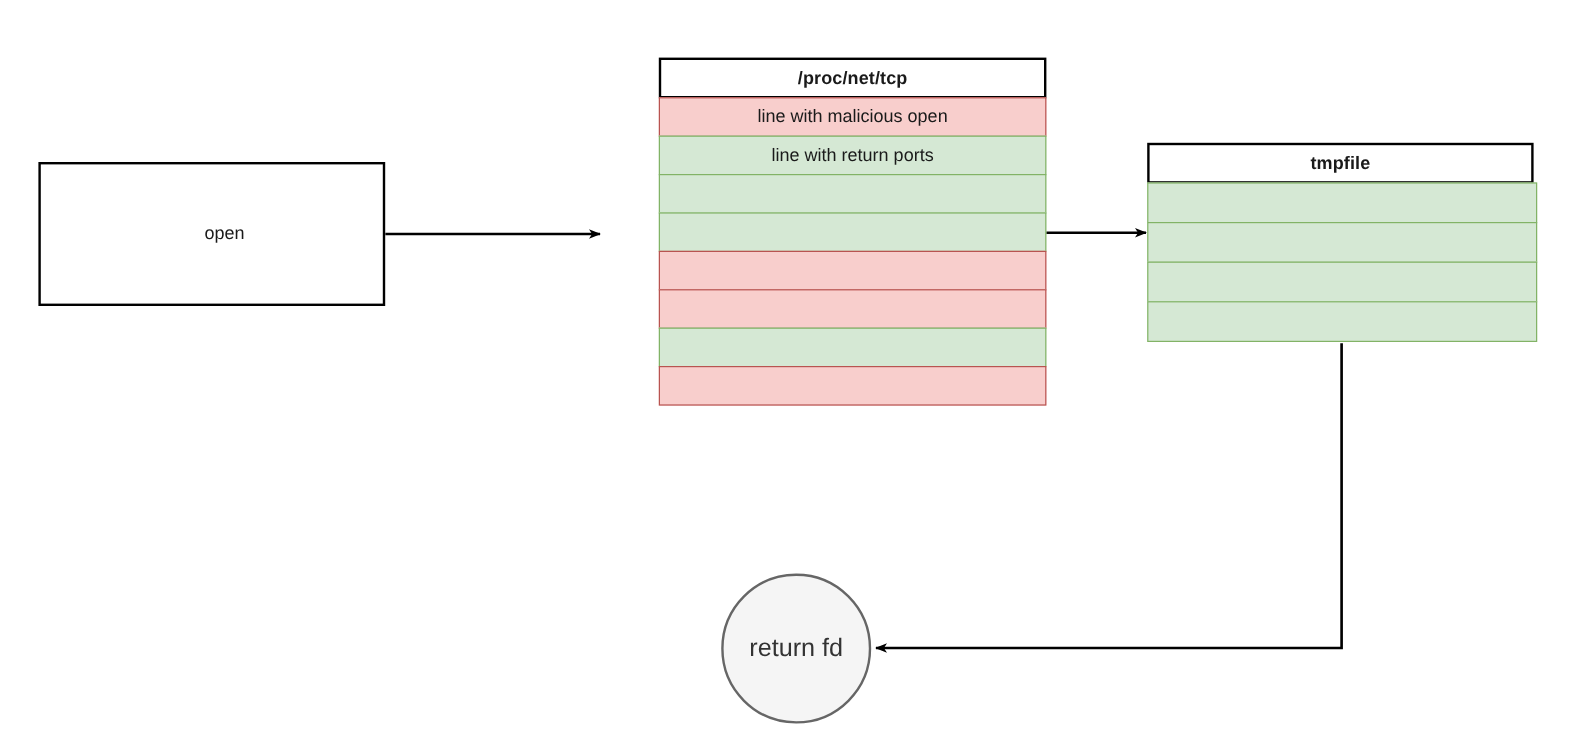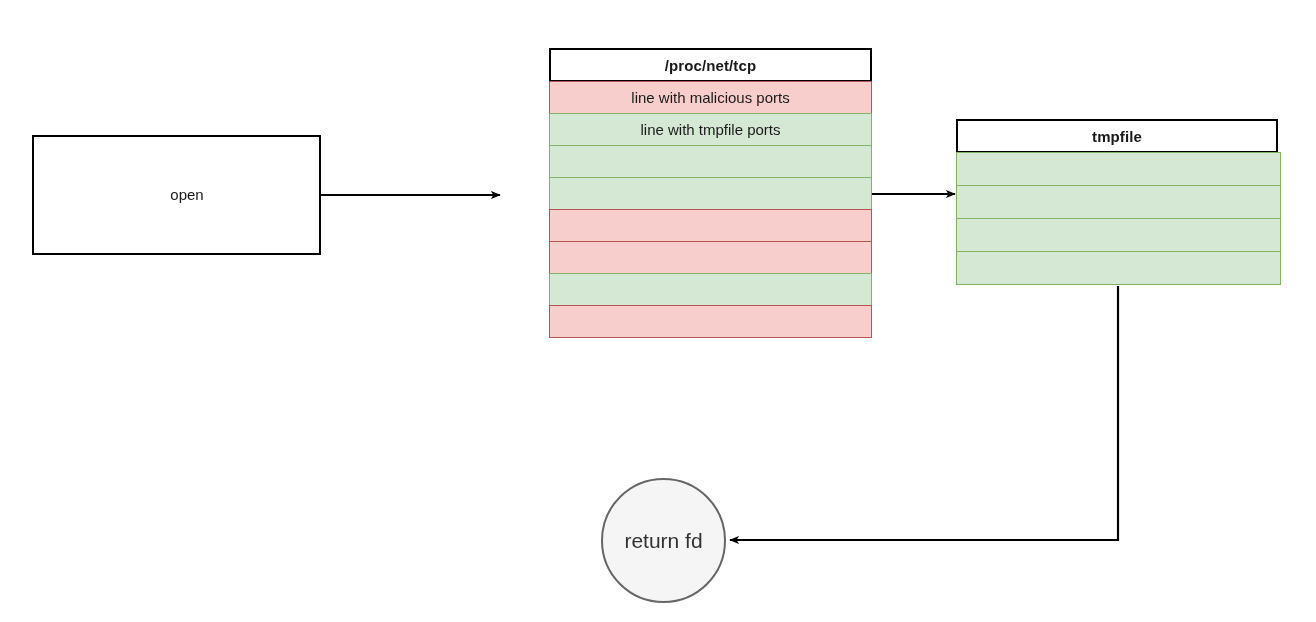--- a/index.html
+++ b/index.html
@@ -137,24 +137,24 @@
   </svg>
 
   <div class="node-box" id="open-box">
     <span>open</span>
   </div>
 
   <div class="table-node" id="proc-table">
     <div class="table-title">/proc/net/tcp</div>
     <div class="table-rows">
       <div class="table-row row-malicious">
-        <span>line with malicious ports</span>
+        <span>line with malicious open</span>
       </div>
       <div class="table-row row-normal">
-        <span>line with tmpfile ports</span>
+        <span>line with return ports</span>
       </div>
       <div class="table-row row-normal">
         <span></span>
       </div>
       <div class="table-row row-normal">
         <span></span>
       </div>
       <div class="table-row row-malicious">
         <span></span>
       </div>

